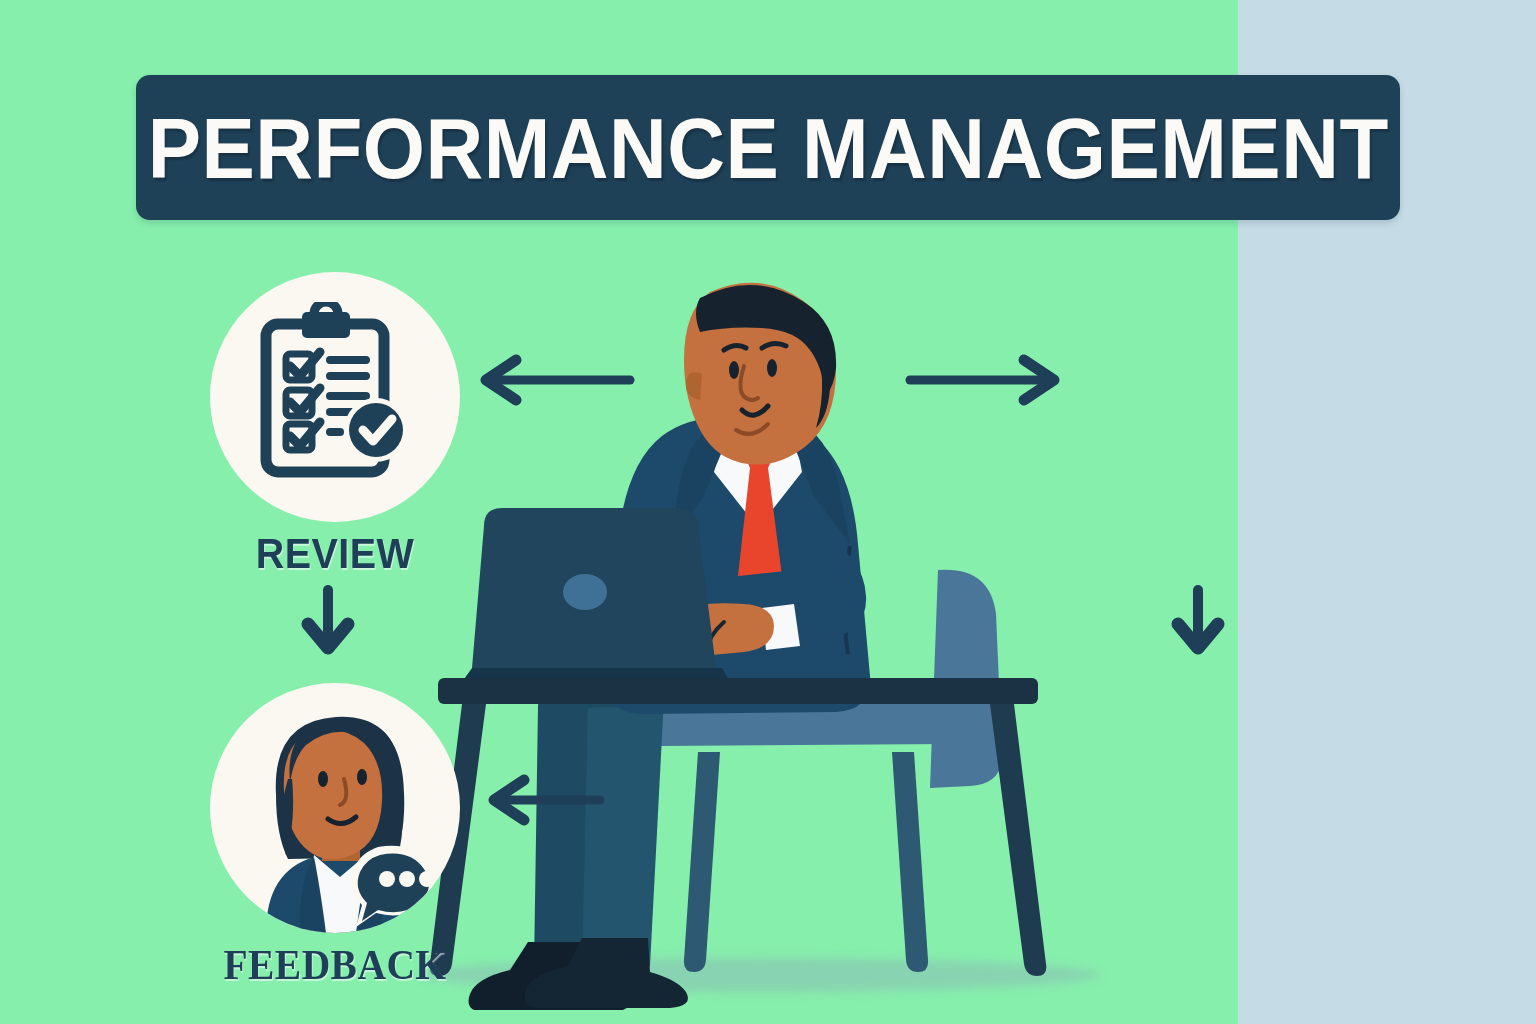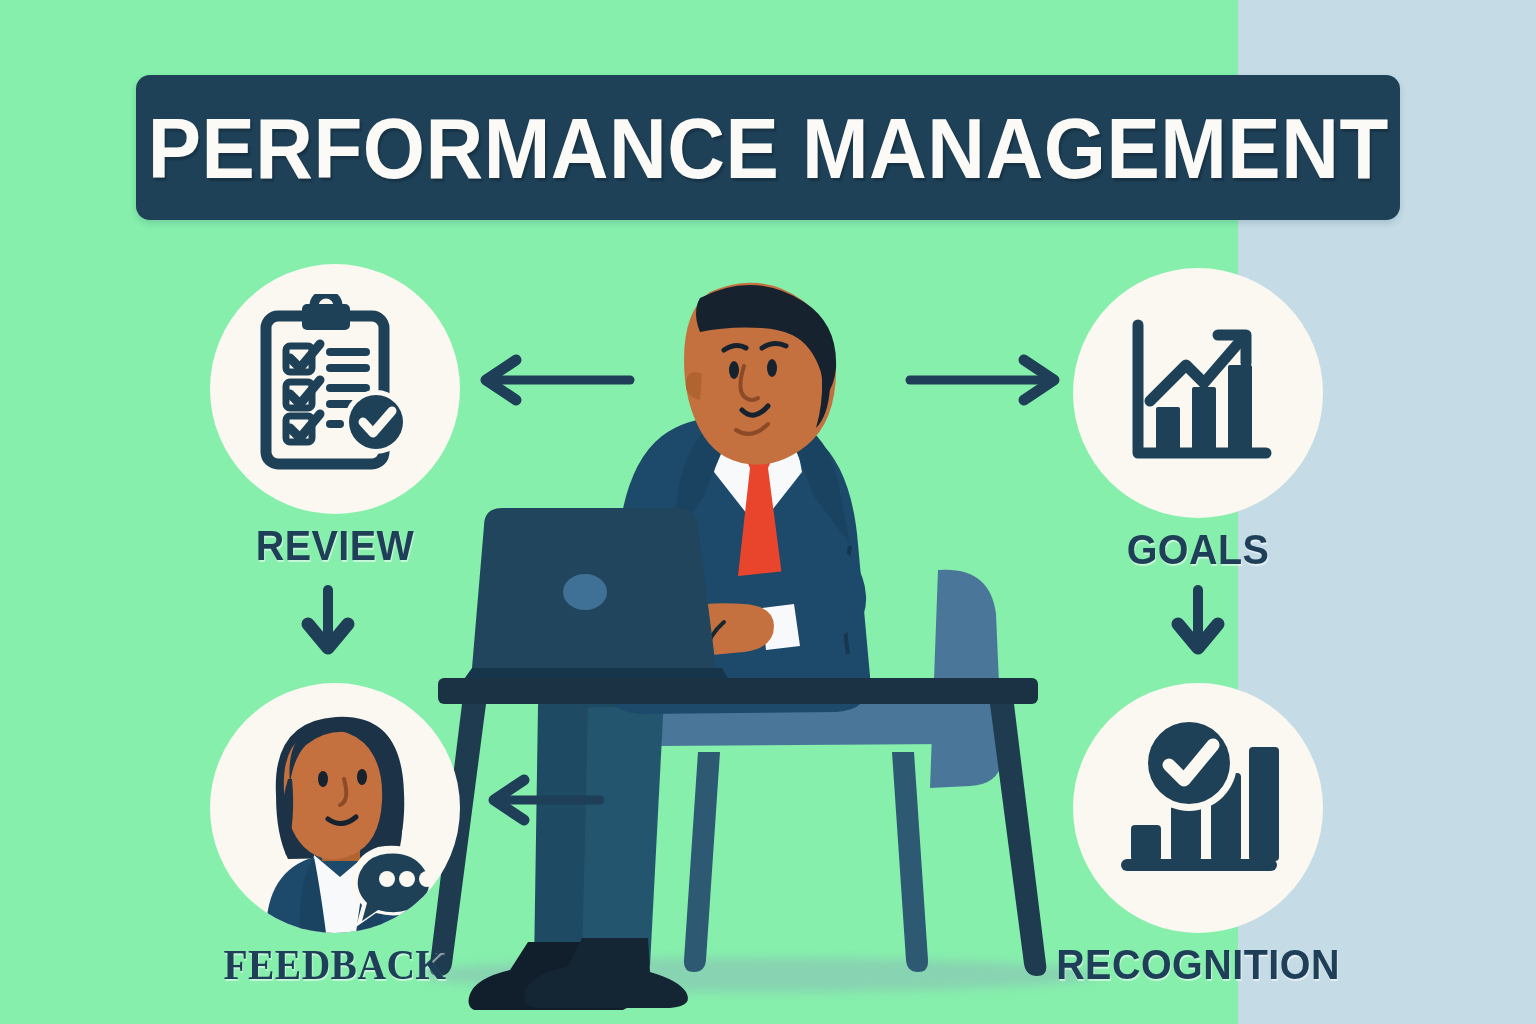--- a/index.html
+++ b/index.html
@@ -72,21 +72,21 @@
     text-align: center;
     color: #1e3f57;
     font-size: 42px;
     font-weight: bold;
     letter-spacing: 0.5px;
     transform: scaleX(0.94);
     text-shadow: 1px 2px 1px rgba(255,255,255,0.55);
     white-space: nowrap;
   }
 
-  #node-review   { left: 210px;  top: 264px; }
+  #node-review   { left: 210px;  top: 272px; }
   #node-goals    { left: 1073px; top: 268px; }
   #node-feedback { left: 210px;  top: 683px; font-family: Liberation Serif, serif; }
   #node-recog    { left: 1073px; top: 683px; }
 
   
   .arrow { position: absolute; }
   #arrow-top-left   { left: 470px;  top: 352px; }
   #arrow-top-right  { left: 900px;  top: 352px; }
   #arrow-left-down  { left: 288px;  top: 582px; }
   #arrow-right-down { left: 1158px; top: 582px; }
@@ -242,36 +242,20 @@
         <rect x="86" y="126" width="18" height="8" rx="4" fill="#1e4158"></rect>
 
         <circle cx="136" cy="128" r="32" fill="#faf8f1"></circle>
         <circle cx="136" cy="128" r="27" fill="#1e4158"></circle>
         <polyline points="123,128 133,139 152,117" fill="none" stroke="#faf8f1" stroke-width="9" stroke-linecap="round" stroke-linejoin="round"></polyline>
       </svg>
     </div>
     <div class="node-label">REVIEW</div>
   </div>
 
-  <div class="node" id="node-goals">
-    <div class="node-circle">
-      <svg width="180" height="180" viewBox="0 0 180 180">
-
-        <path d="M30 22 L30 150 L158 150" fill="none" stroke="#1e4158" stroke-width="11" stroke-linecap="round" stroke-linejoin="round"></path>
-
-        <rect x="48" y="104" width="24" height="44" rx="2" fill="#1e4158"></rect>
-        <rect x="84" y="84" width="24" height="64" rx="2" fill="#1e4158"></rect>
-        <rect x="120" y="62" width="24" height="86" rx="2" fill="#1e4158"></rect>
-
-        <polyline points="42,98 78,62 96,80 134,36" fill="none" stroke="#1e4158" stroke-width="11" stroke-linecap="round" stroke-linejoin="round"></polyline>
-        <polyline points="110,32 138,32 138,60" fill="none" stroke="#1e4158" stroke-width="11" stroke-linecap="round" stroke-linejoin="round"></polyline>
-      </svg>
-    </div>
-    <div class="node-label">GOALS</div>
-  </div>
 
   <div class="node" id="node-feedback">
     <div class="node-circle">
       <svg width="250" height="250" viewBox="0 0 250 250">
 
         <path d="M66 112 q-4 -74 60 -78 q66 -4 68 76 q2 44 -12 64 l-104 2 q-12 -24 -12 -64 z" fill="#1c3347"></path>
 
         <path d="M56 250 q0 -62 48 -76 l52 0 q48 14 50 76 z" fill="#1d4a6b"></path>
 
         <path d="M104 172 l26 22 l26 -22 l10 78 l-72 0 z" fill="#f7f9fa"></path>
@@ -297,32 +281,14 @@
         <path d="M168 164 q34 -6 50 16 q14 22 -4 40 q-18 18 -48 10 l-20 14 l6 -22 q-16 -16 -8 -36 q6 -16 24 -22 z" fill="#faf8f1"></path>
         <path d="M170 172 q30 -6 44 14 q12 18 -4 33 q-16 15 -42 8 l-16 11 l5 -18 q-14 -14 -7 -31 q6 -13 20 -17 z" fill="#1e4158"></path>
         <circle cx="177" cy="196" r="8" fill="#faf8f1"></circle>
         <circle cx="197" cy="196" r="8" fill="#faf8f1"></circle>
         <circle cx="217" cy="196" r="8" fill="#faf8f1"></circle>
       </svg>
     </div>
     <div class="node-label">FEEDBACK</div>
   </div>
 
-  <div class="node" id="node-recog">
-    <div class="node-circle">
-      <svg width="190" height="190" viewBox="0 0 190 190">
-
-        <rect x="18" y="146" width="156" height="12" rx="6" fill="#1e4158"></rect>
-
-        <rect x="28" y="112" width="30" height="36" rx="4" fill="#1e4158"></rect>
-        <rect x="68" y="88" width="30" height="60" rx="4" fill="#1e4158"></rect>
-        <rect x="108" y="60" width="30" height="88" rx="4" fill="#1e4158"></rect>
-        <rect x="146" y="34" width="30" height="114" rx="4" fill="#1e4158"></rect>
-
-        <circle cx="86" cy="50" r="48" fill="#faf8f1"></circle>
-        <circle cx="86" cy="50" r="41" fill="#1e4158"></circle>
-        <polyline points="66,52 81,67 110,32" fill="none" stroke="#faf8f1" stroke-width="13" stroke-linecap="round" stroke-linejoin="round"></polyline>
-      </svg>
-    </div>
-    <div class="node-label">RECOGNITION</div>
-  </div>
 
 </div>
 
 </body></html>

